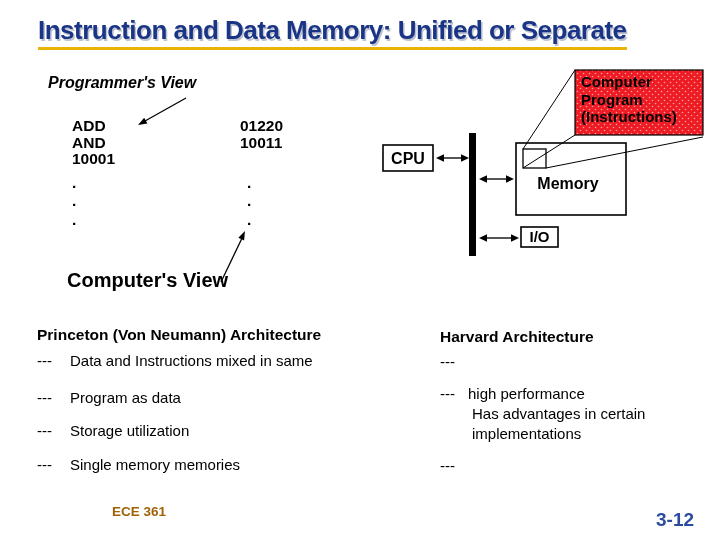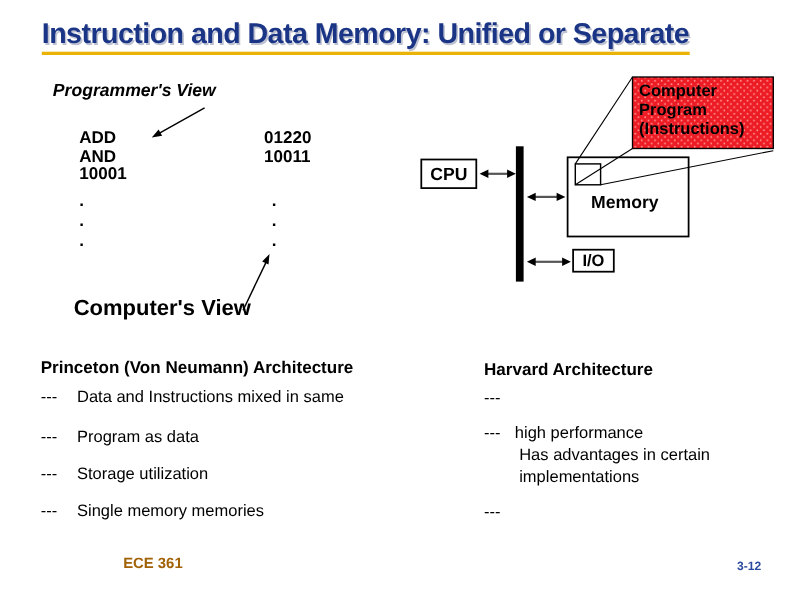--- a/index.html
+++ b/index.html
@@ -35,21 +35,21 @@
   .blines div + div{padding-left:4px;}
   .col-princeton .bitem:nth-of-type(2){margin-top:7px;}
   .col-princeton .bitem:nth-of-type(3){margin-top:17px;}
   .col-princeton .bitem:nth-of-type(4){margin-top:13px;}
   .col-princeton .bitem:nth-of-type(5){margin-top:14px;}
   .col-harvard .bitem:nth-of-type(2){margin-top:6px;}
   .col-harvard .bitem:nth-of-type(3){margin-top:12px;}
   .col-harvard .bitem:nth-of-type(4){margin-top:12px;}
 
   .footer-course{position:absolute;left:100px;top:504px;font-size:13.5px;font-weight:bold;color:#a16207;margin-left:12px;}
-  .footer-page{position:absolute;left:670px;top:509px;font-size:11px;font-weight:bold;color:#2b4b9f;}
+  .footer-page{position:absolute;left:656px;top:509px;font-size:19px;font-weight:bold;color:#2b4b9f;}
 </style>
 </head>
 <body>
 
 <div class="slide">
 
   <div class="title">Instruction and Data Memory: Unified or Separate</div>
 
   <div class="pv-label">Programmer's View</div>
 

